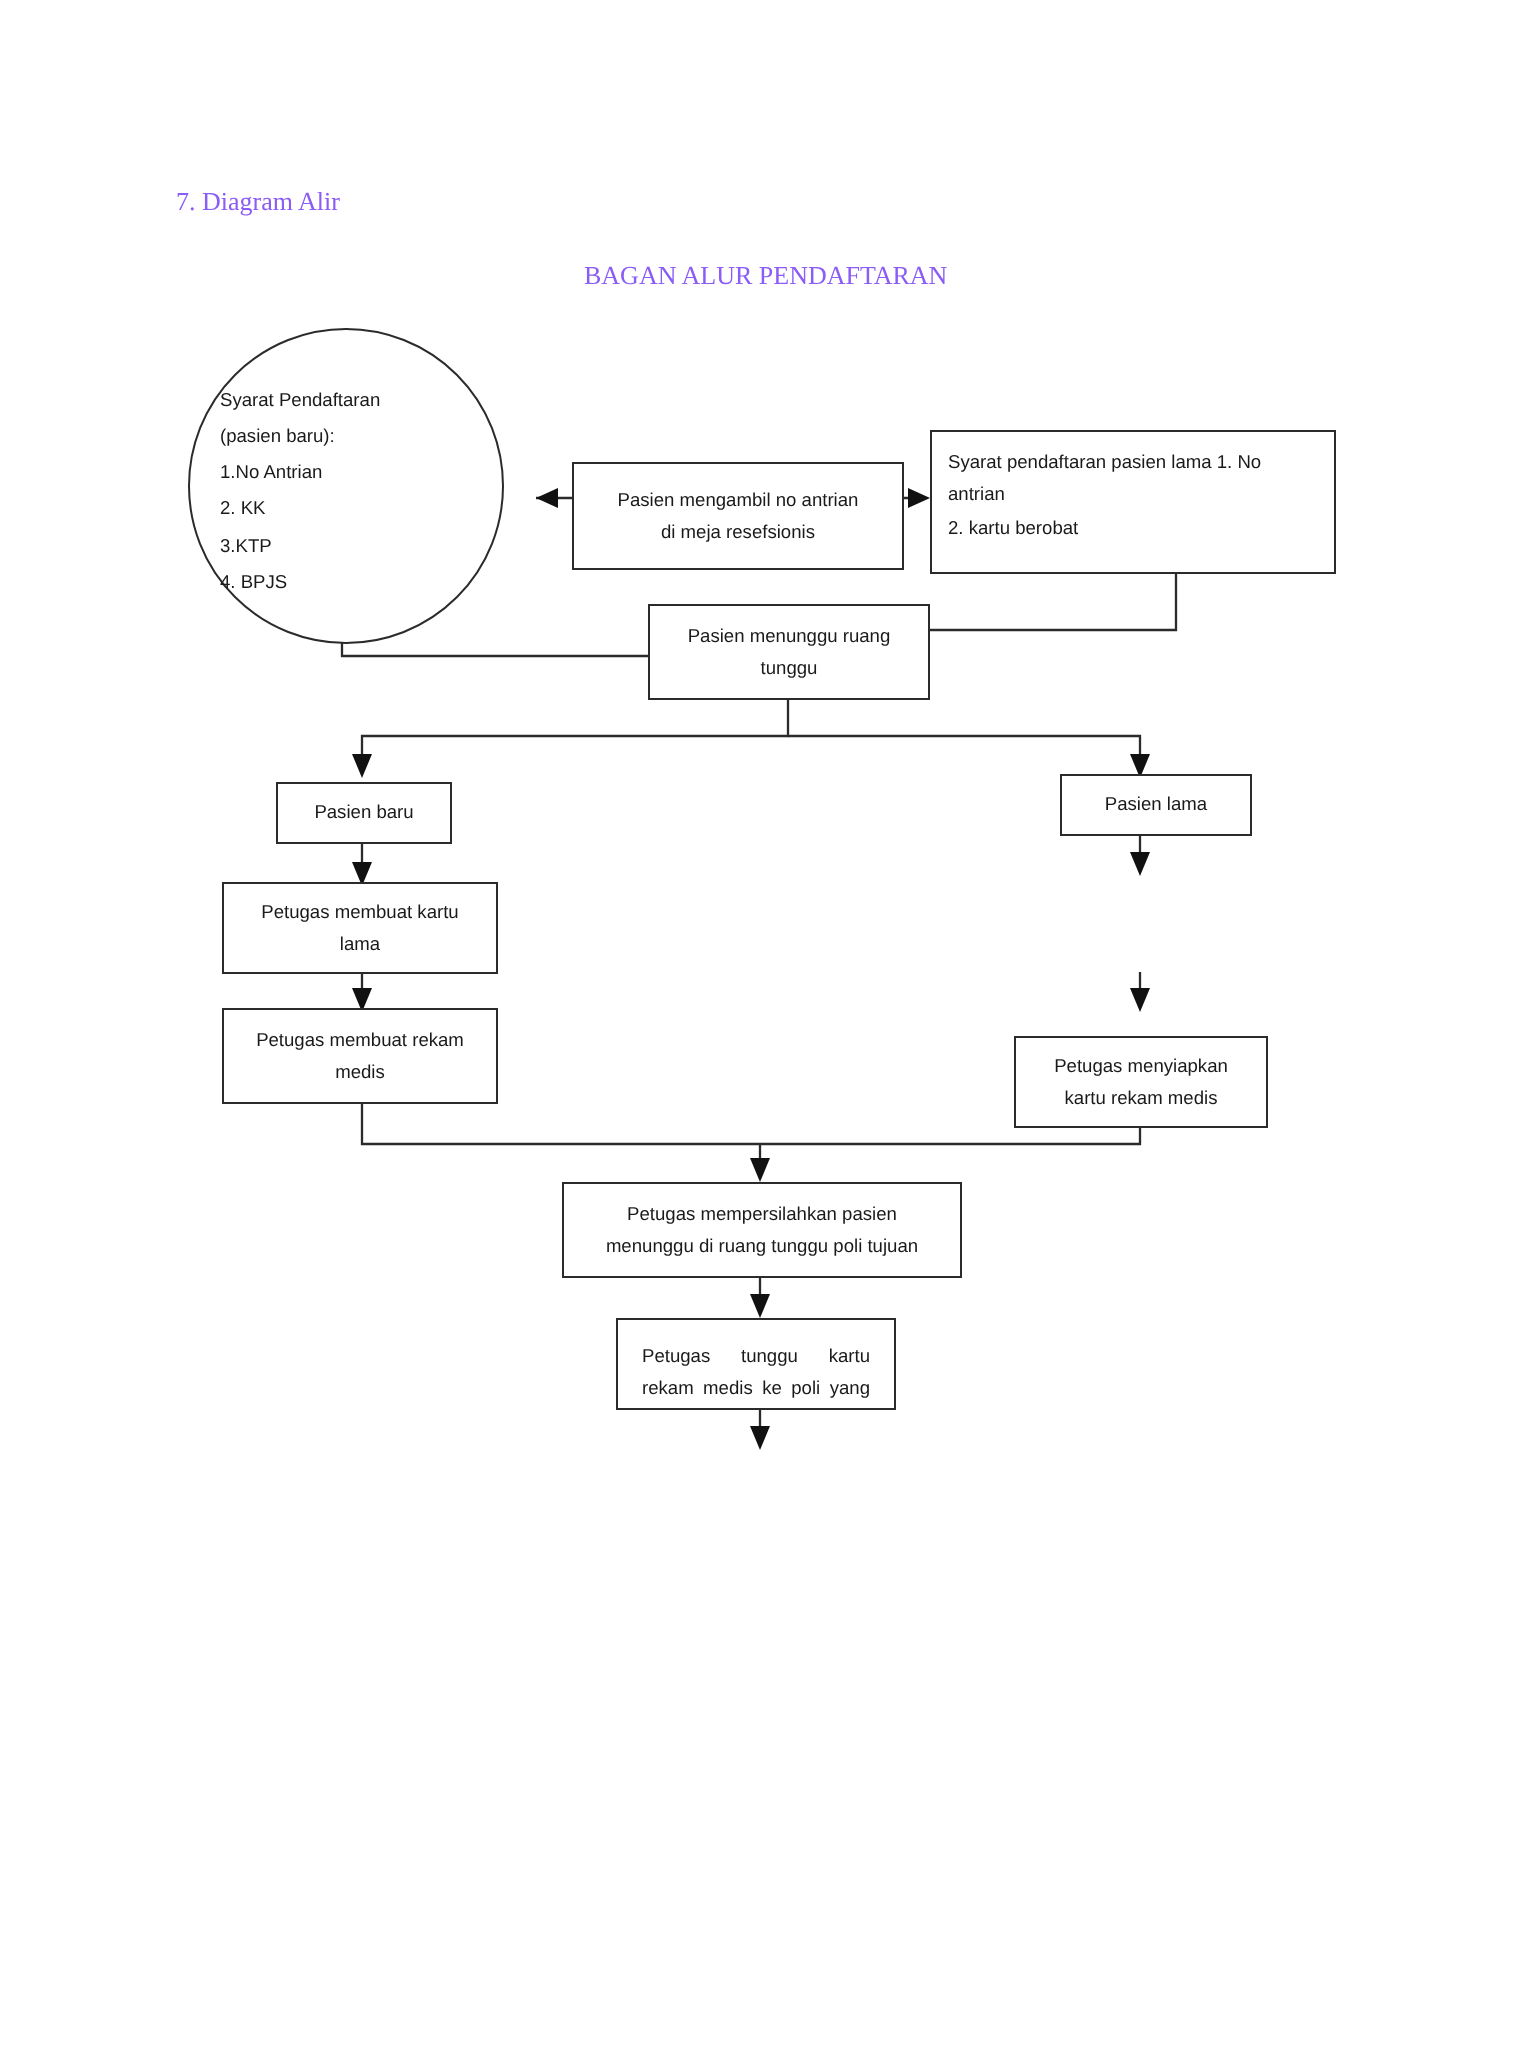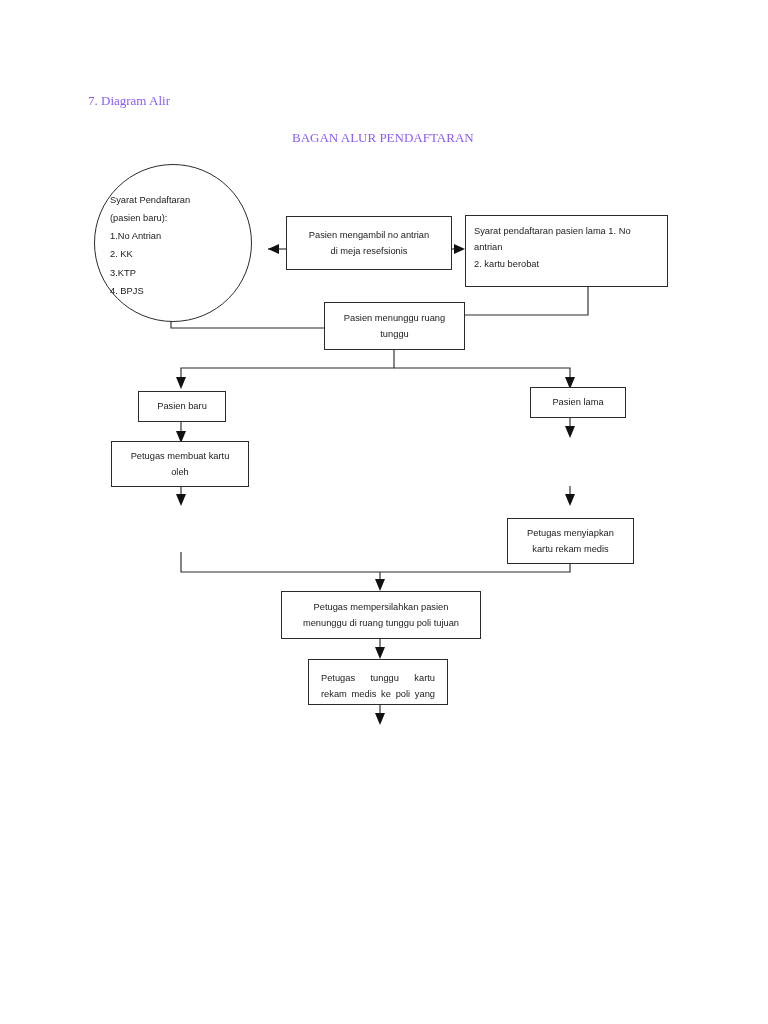--- a/index.html
+++ b/index.html
@@ -138,21 +138,21 @@
 
   <div class="circle" id="n-syarat-baru" style="left:94px; top:164px; width:158px; height:158px;">
     <div class="inner">Syarat Pendaftaran
 (pasien baru):
 1.No Antrian
 2. KK
 3.KTP
 4. BPJS</div>
   </div>
 
-  <div class="node" id="n-ambil-antrian" style="left:286px; top:216px; width:166px; height:54px;">
+  <div class="node" id="n-ambil-antrian" style="left:286px; top:231px; width:166px; height:54px;">
     <div>
       <div>Pasien mengambil no antrian</div>
       <div>di meja resefsionis</div>
     </div>
   </div>
 
   <div class="node left-text" id="n-syarat-lama" style="left:465px; top:215px; width:203px; height:72px;">
     <div>
       <div>Syarat  pendaftaran pasien lama 1. No antrian</div>
       <div>2. kartu berobat</div>
@@ -170,25 +170,31 @@
     <div>Pasien baru</div>
   </div>
 
   <div class="node" id="n-pasien-lama" style="left:530px; top:387px; width:96px; height:31px;">
     <div>Pasien lama</div>
   </div>
 
   <div class="node" id="n-buat-kartu" style="left:111px; top:441px; width:138px; height:46px;">
     <div>
       <div>Petugas membuat kartu</div>
-      <div>oleh</div>
-    </div>
-  </div>
-
-
+      <div>lama</div>
+    </div>
+  </div>
+
+
+  <div class="node" id="n-buat-rekam" style="left:111px; top:504px; width:138px; height:48px;">
+    <div>
+      <div>Petugas membuat rekam</div>
+      <div>medis</div>
+    </div>
+  </div>
 
   <div class="node" id="n-siap-kartu" style="left:507px; top:518px; width:127px; height:46px;">
     <div>
       <div>Petugas menyiapkan</div>
       <div>kartu rekam medis</div>
     </div>
   </div>
 
   <div class="node" id="n-persilahkan" style="left:281px; top:591px; width:200px; height:48px;">
     <div>

